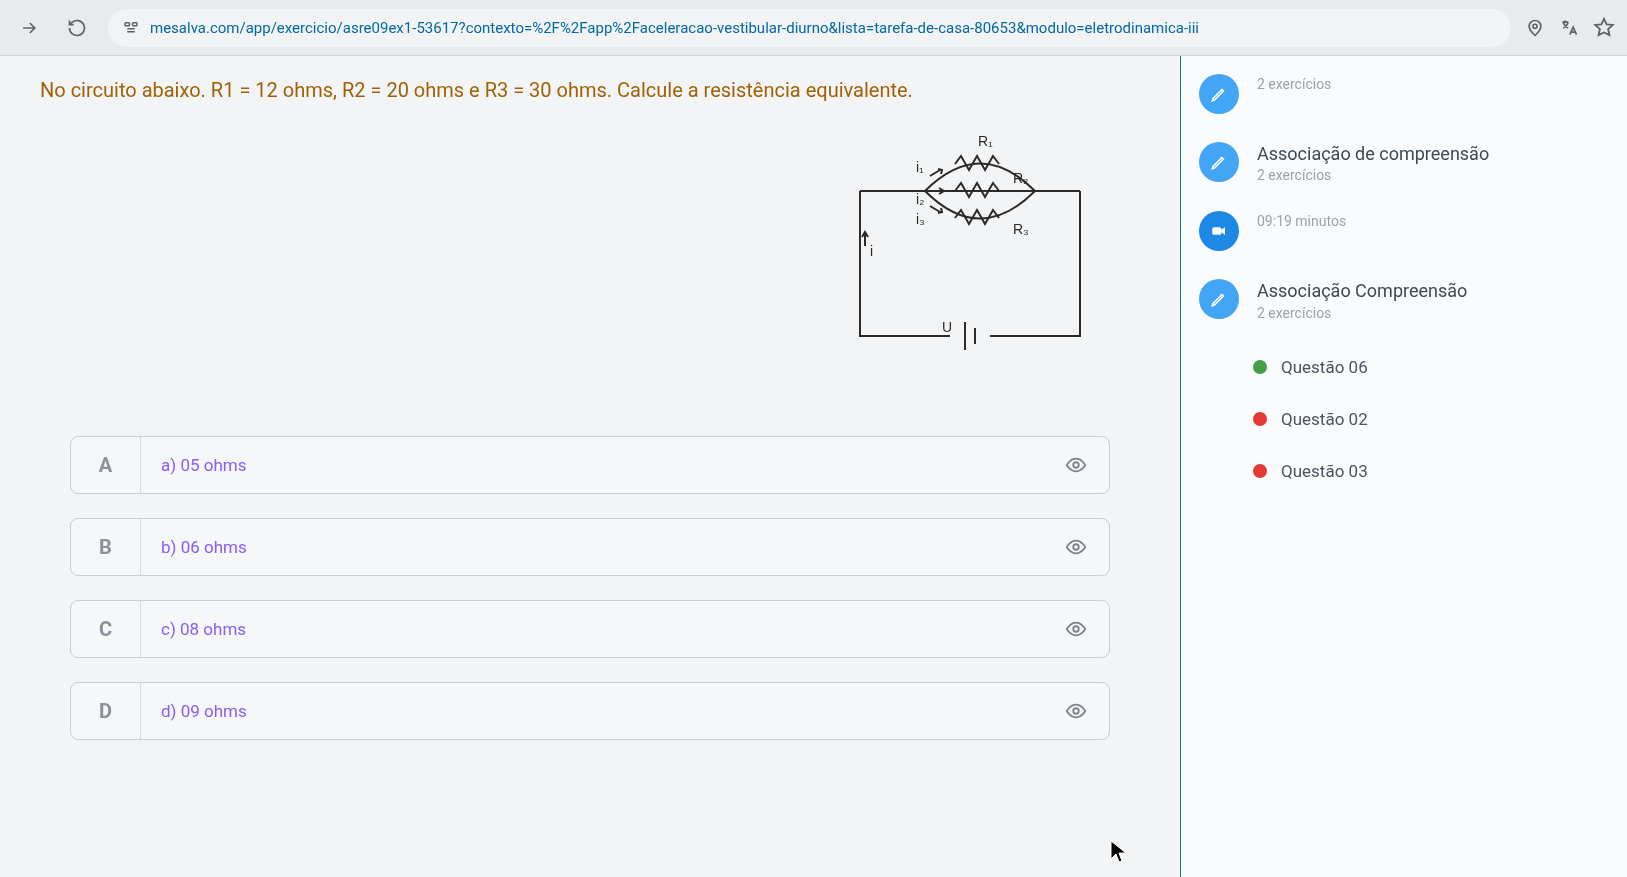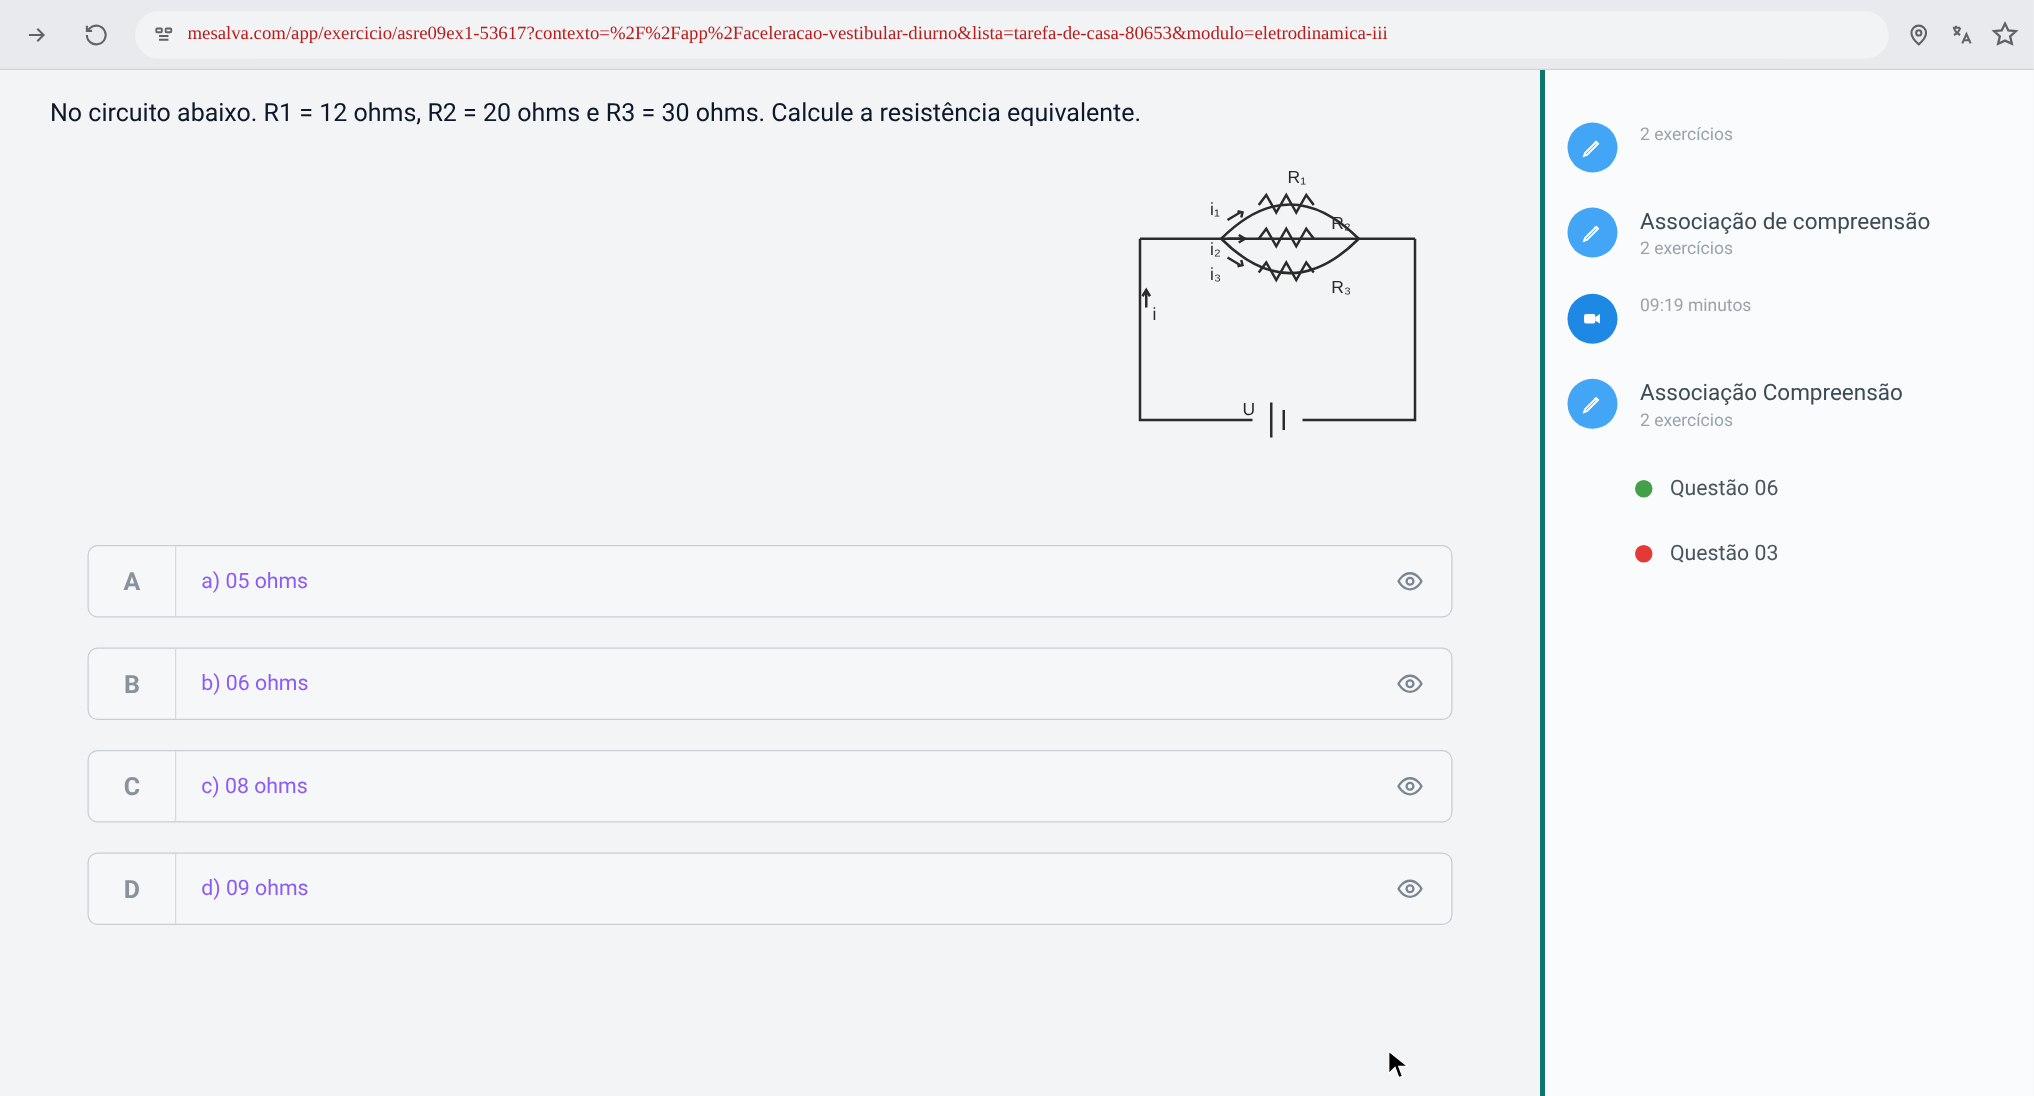--- a/index.html
+++ b/index.html
@@ -1,35 +1,35 @@
 <!DOCTYPE html>
 <html><head>
 <meta charset="utf-8">
 <style>
   * { box-sizing: border-box; margin: 0; padding: 0; }
   html, body { width: 1627px; height: 877px; font-family: -apple-system, Roboto, Arial, sans-serif; background:#f3f4f5; color:#3d4a54; overflow:hidden;}
   
   .chrome-bar { height:56px; background:#e8eaed; display:flex; align-items:center; padding:0 12px; gap:14px; border-bottom:1px solid #d0d3d7;}
   .chrome-btn { width:34px; height:34px; border-radius:50%; display:flex; align-items:center; justify-content:center; color:#5f6368;}
   .url-pill { flex:1; height:38px; background:#f1f3f4; border-radius:20px; display:flex; align-items:center; padding:0 14px; gap:10px; color:#5f6368; font-size:15px;}
-  .url-text { color:#b91c1c; white-space:nowrap; overflow:hidden;font-family:Liberation Serif, serif;}
+  .url-text { color:#0369a1; white-space:nowrap; overflow:hidden;}
   .right-icons{display:flex;gap:14px;align-items:center;color:#5f6368;}
   
   .page { display:flex; height:calc(100% - 56px);}
   .main { flex:1; padding:22px 40px 0 40px; overflow:hidden;}
-  .question-text { font-size:20px; color:#0f172a; font-weight:400; margin-bottom:34px;}
+  .question-text { font-size:20px; color:#a16207; font-weight:400; margin-bottom:34px;}
   .figure-box { width:100%; display:flex; justify-content:flex-end; margin-top:30px; margin-bottom:60px;}
   .figure-inner{width:310px;}
   .answers { padding:0 30px; display:flex; flex-direction:column; gap:24px;}
   .answer-row { border:1px solid #c9ced4; border-radius:8px; height:58px; display:flex; align-items:center; background:#f6f7f8; position:relative;}
   .answer-letter{ width:70px; text-align:center; font-size:20px; font-weight:700; color:#8a929b; border-right:1px solid #d6dade; height:100%; display:flex;align-items:center;justify-content:center;}
   .answer-text{ padding-left:20px; font-size:17px; color:#8b5cf6;}
   .eye{ position:absolute; right:22px; top:50%; transform:translateY(-50%); color:#7d8690;}
   
-  .sidebar { width:395px; border-left:4px solid #0f766e; background:#fafbfc; padding:28px 0 0 0; overflow:hidden;}
+  .sidebar { width:447px; border-left:1px solid #0f766e; background:#fafbfc; padding:4px 0 0 0; overflow:hidden;}
   .side-item{display:flex; gap:18px; padding:14px 18px; align-items:flex-start;}
   .side-icon{width:40px;height:40px;border-radius:50%;flex-shrink:0;display:flex;align-items:center;justify-content:center;}
   .icon-blue{background:#1e88e5;color:#fff;}
   .icon-lblue{background:#42a5f5;color:#fff;}
   .icon-grayblue{background:#90a4ae;color:#fff;}
   .side-title{font-size:18px;color:#3d4a54;line-height:1.3;}
   .side-sub{font-size:14px;color:#9aa3ab;margin-top:2px;}
   .q-list{padding:6px 0 0 72px;}
   .q-row{display:flex;align-items:center;gap:14px;padding:16px 0;font-size:17px;color:#4a5560;}
   .dot{width:14px;height:14px;border-radius:50%;}
@@ -225,20 +225,24 @@
     </div>
 
 
     <div class="q-list">
       <div class="q-row">
         <span class="dot dot-green"></span>
         <span>Questão 06</span>
       </div>
       <div class="q-row">
         <span class="dot dot-red"></span>
+        <span>Questão 02</span>
+      </div>
+      <div class="q-row">
+        <span class="dot dot-red"></span>
         <span>Questão 03</span>
       </div>
     </div>
 
   </div>
 </div>
 
 <svg class="cursor" width="18" height="24" viewBox="0 0 18 24">
     <path d="M1 1 L1 19 L6 14 L9 22 L12 21 L9 13 L16 13 Z" fill="#000" stroke="#fff" stroke-width="1"></path>
   </svg>

